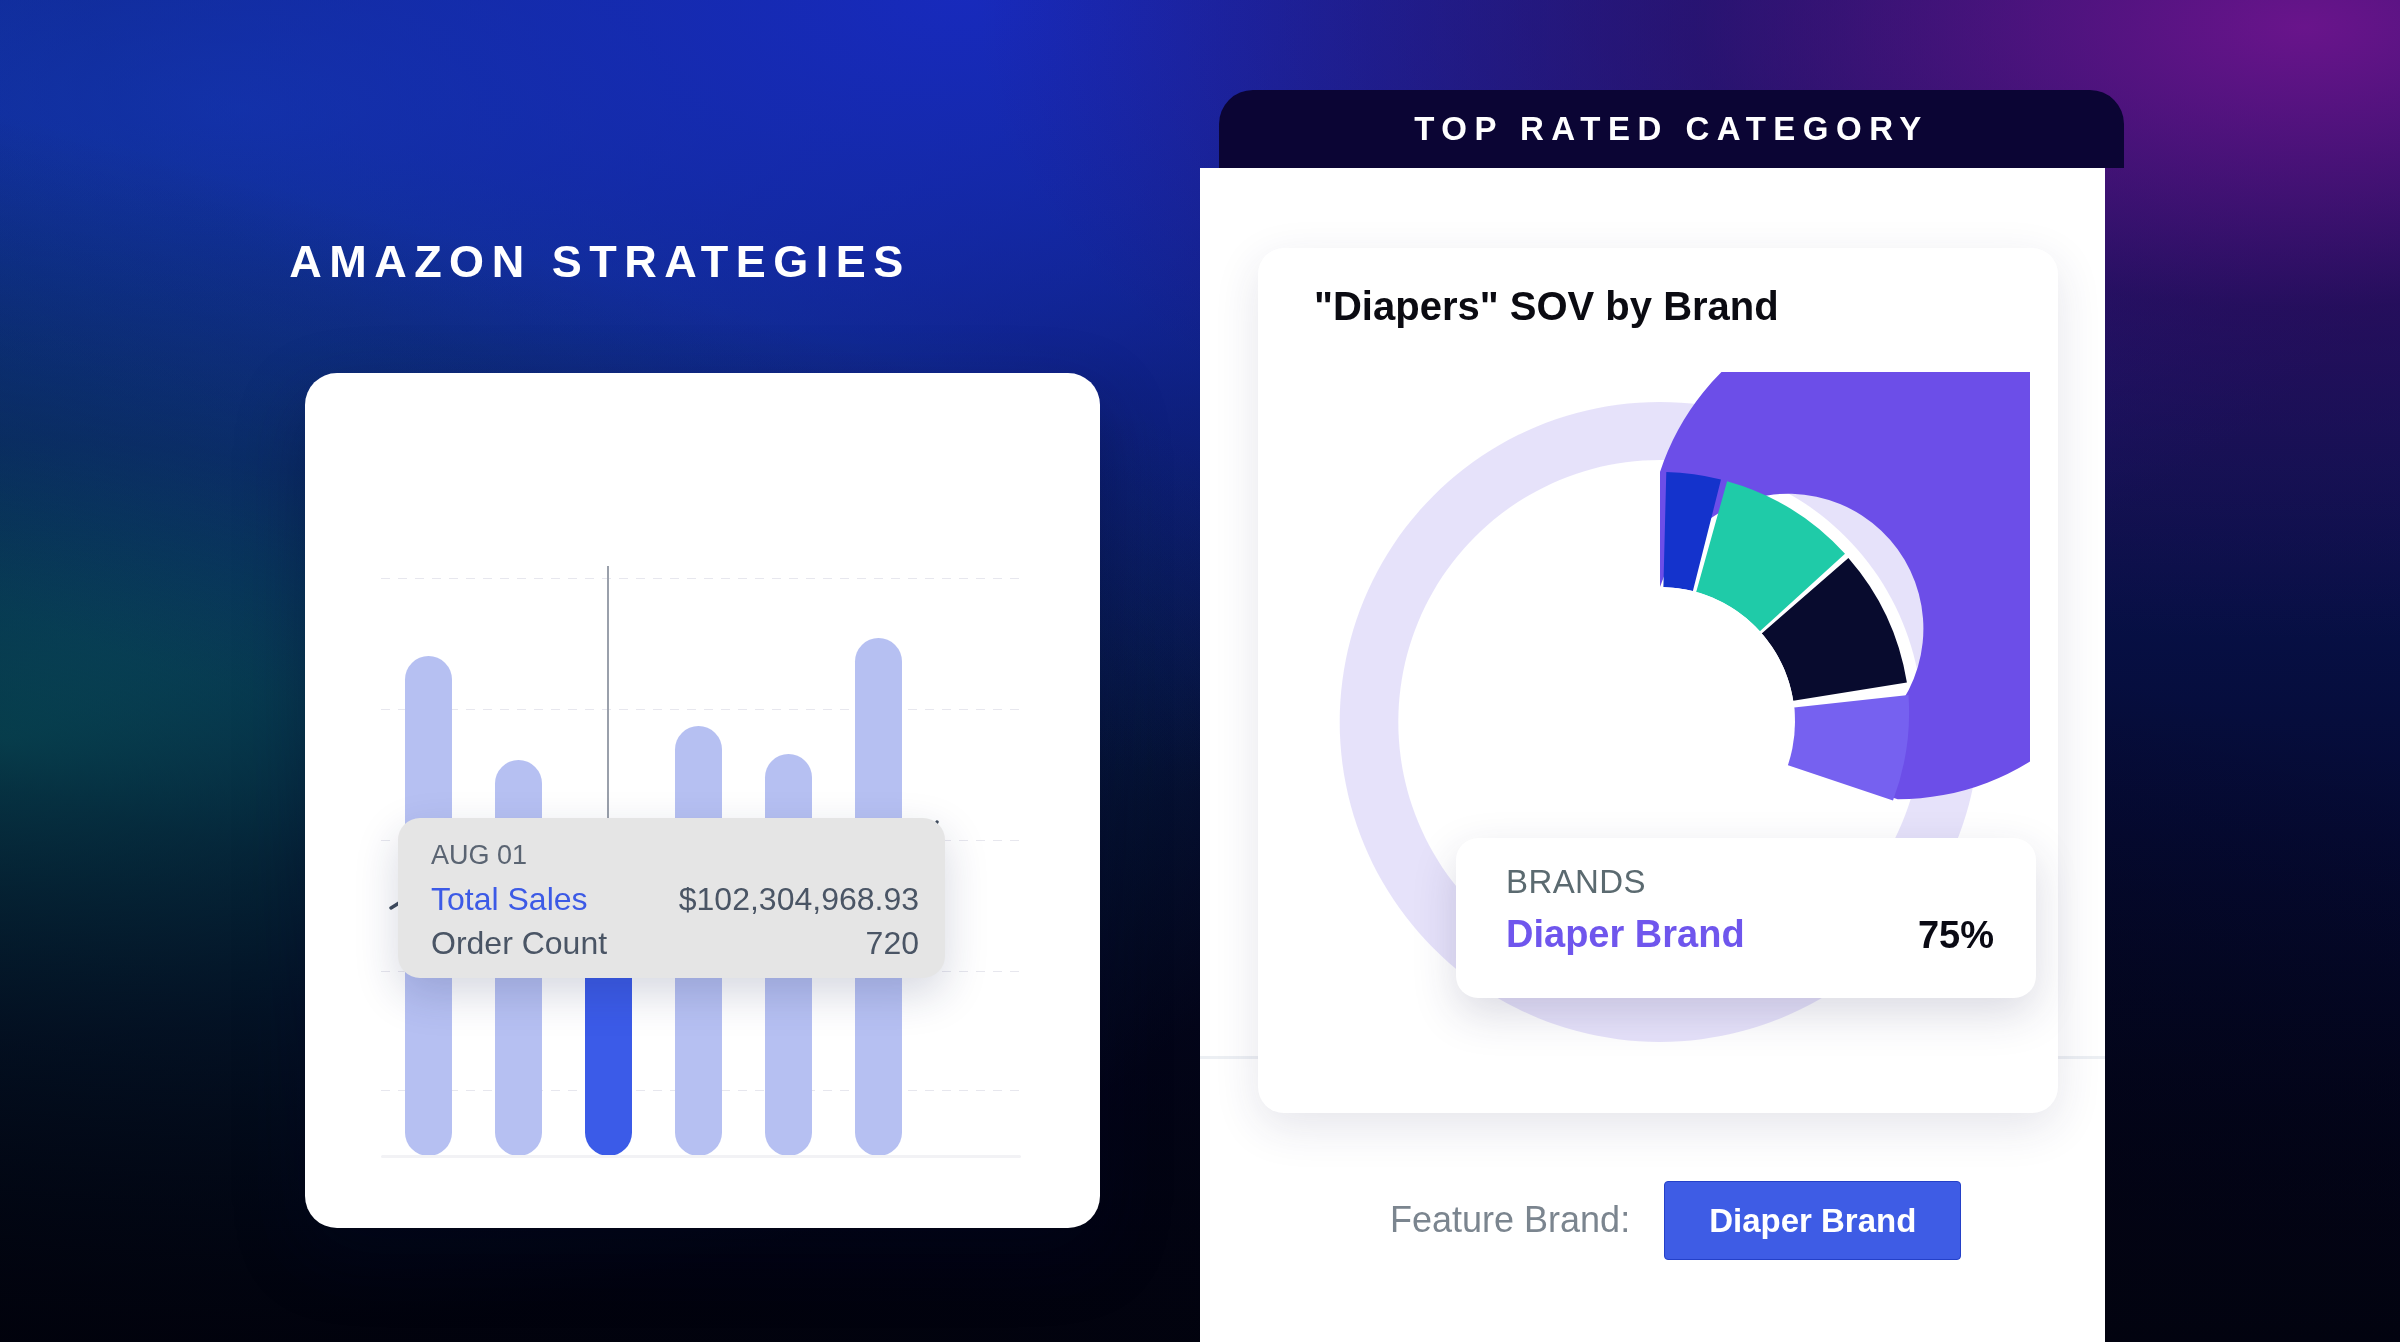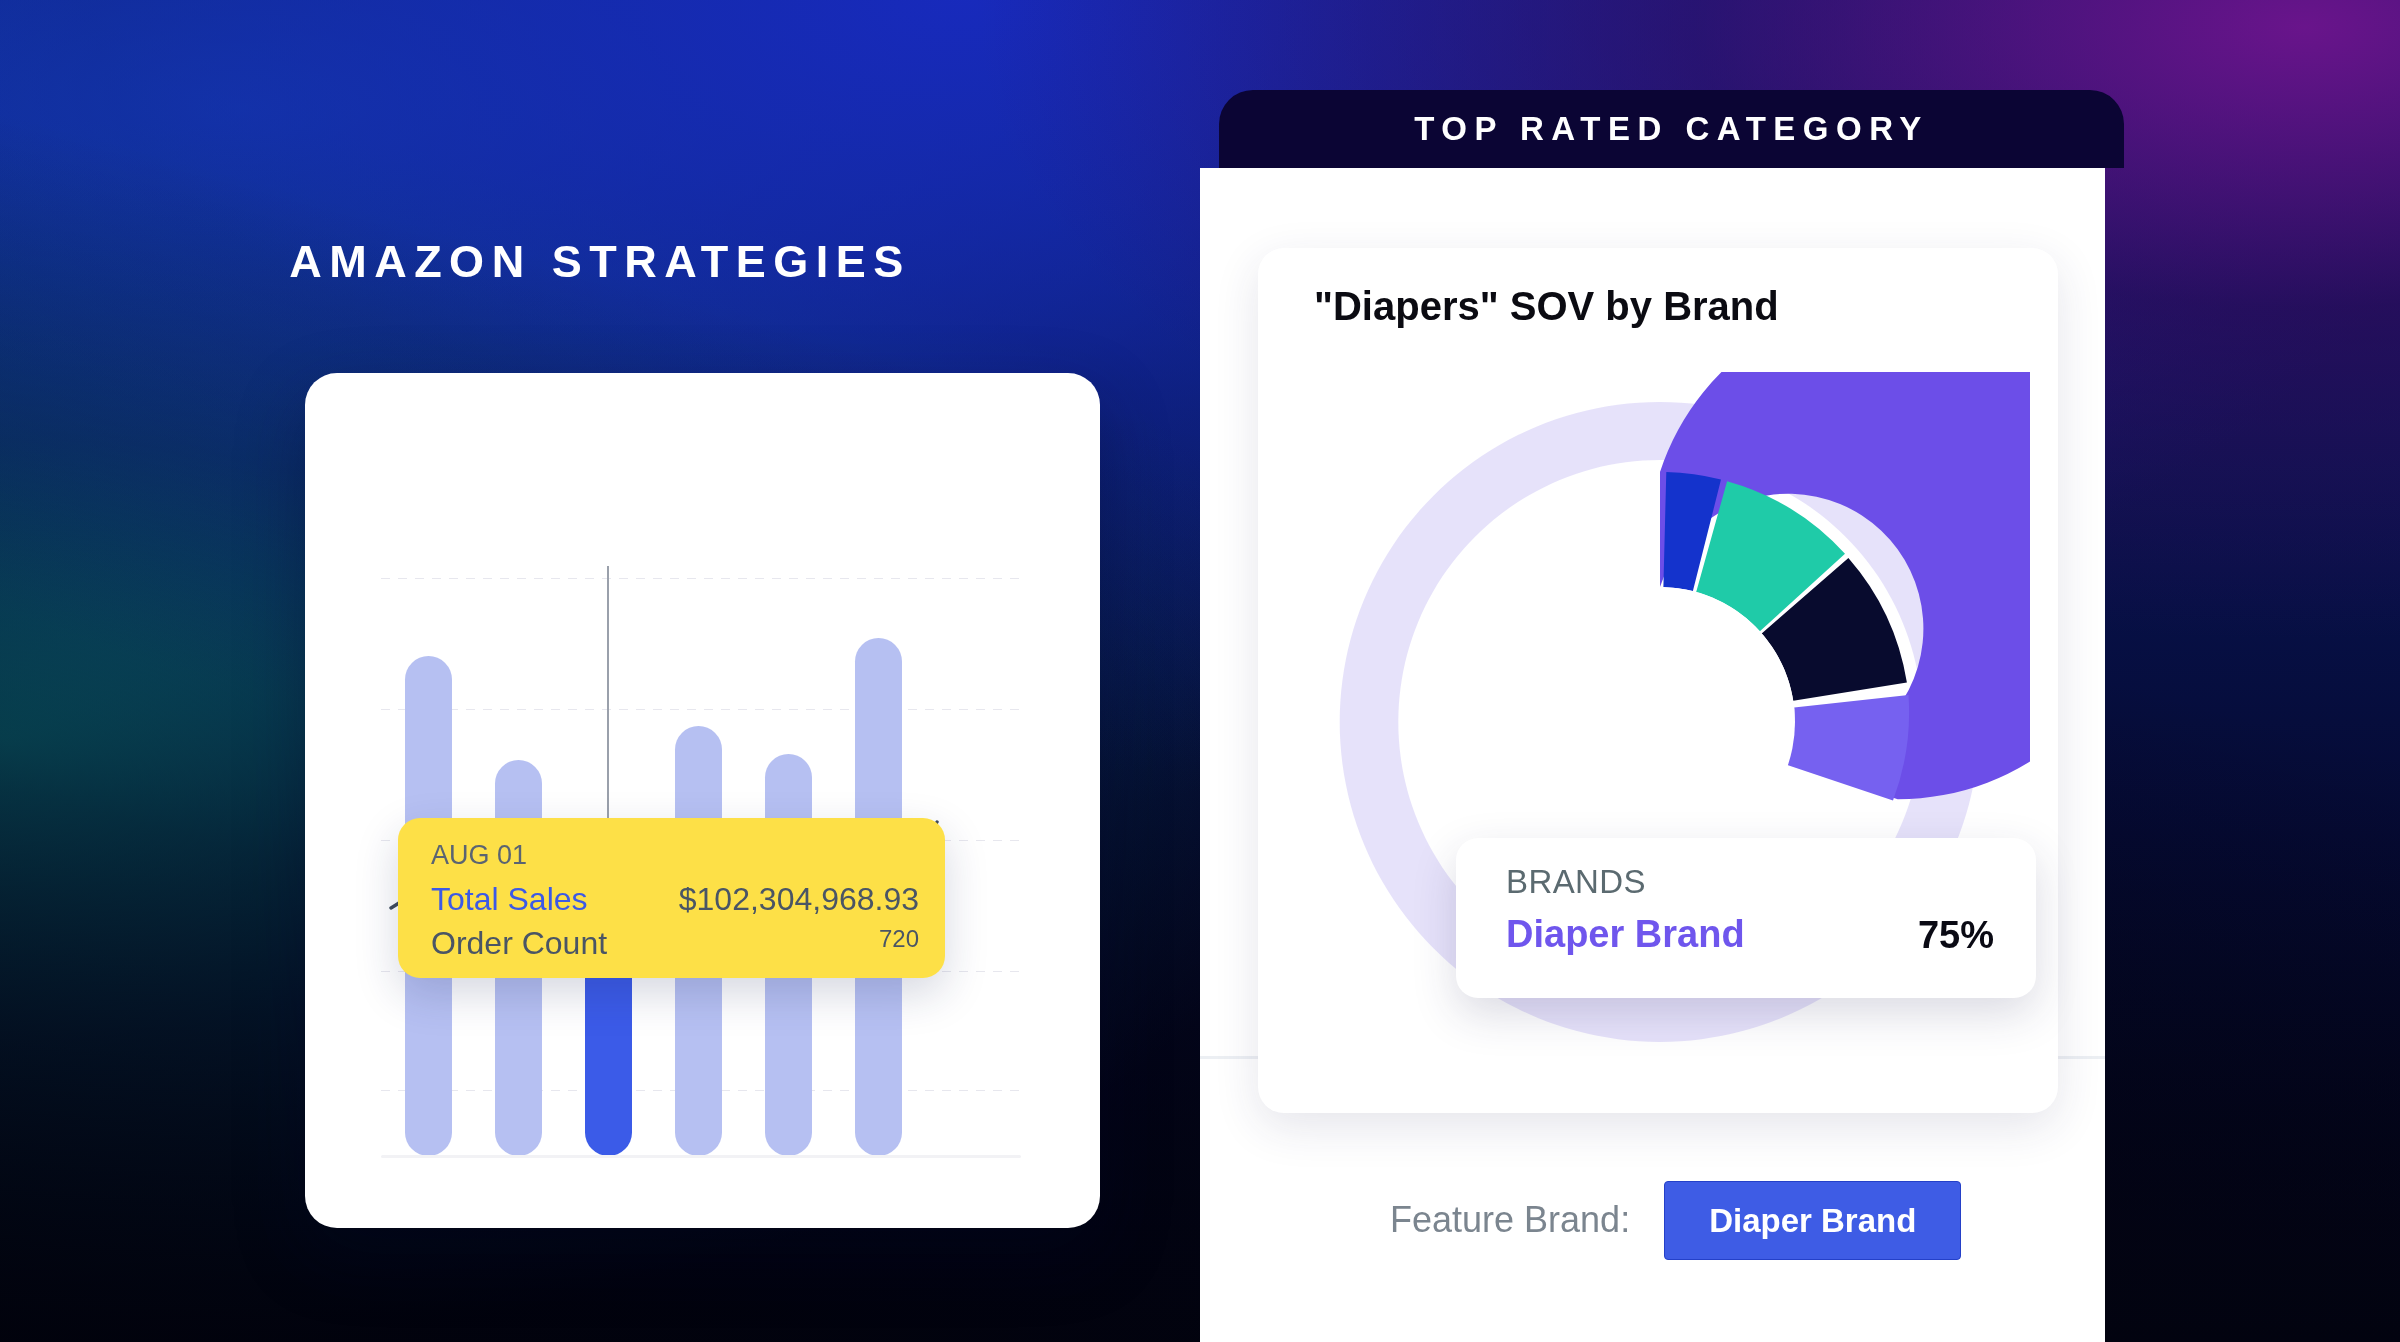--- a/index.html
+++ b/index.html
@@ -38,27 +38,27 @@
     background-size:17px 1px;}
   #axis-line{position:absolute;left:0;bottom:0;width:640px;height:3px;background:#f2f2f5;border-radius:2px;}
   .bar{position:absolute;bottom:2px;width:47px;border-radius:24px;background:#b6c0f2;}
   .bar.hl{background:#3b5be8;}
   #cursor-line{position:absolute;width:2px;background:#9aa0ab;}
   #spark{position:absolute;left:0;top:0;width:640px;height:580px;overflow:visible;}
 
   
   #left-tip{
     position:absolute;left:398px;top:818px;width:547px;height:160px;
-    background:#fde047;border-radius:22px;box-shadow:0 16px 44px rgba(30,40,90,.18);
+    background:#e5e5e5;border-radius:22px;box-shadow:0 16px 44px rgba(30,40,90,.18);
   }
   #left-tip .date{position:absolute;left:33px;top:22px;color:#5a6472;font-size:27px;}
   #left-tip .r1{position:absolute;left:33px;top:63px;color:#3c5ae6;font-size:32px;font-weight:normal;}
   #left-tip .v1{position:absolute;right:26px;top:63px;color:#4a5565;font-size:32px;}
   #left-tip .r2{position:absolute;left:33px;top:107px;color:#4a5565;font-size:32px;}
-  #left-tip .v2{position:absolute;right:26px;top:107px;color:#4a5565;font-size:24px;}
+  #left-tip .v2{position:absolute;right:26px;top:107px;color:#4a5565;font-size:32px;}
 
   
   #right-head{
     position:absolute;left:1200px;top:90px;width:905px;height:78px;
     background:#0b0534;border-radius:34px 34px 0 0;margin-left:19px;
   }
   #right-head span{
     display:block;text-align:center;line-height:78px;color:#fff;
     font-size:33px;font-weight:bold;letter-spacing:7.5px;
   }

